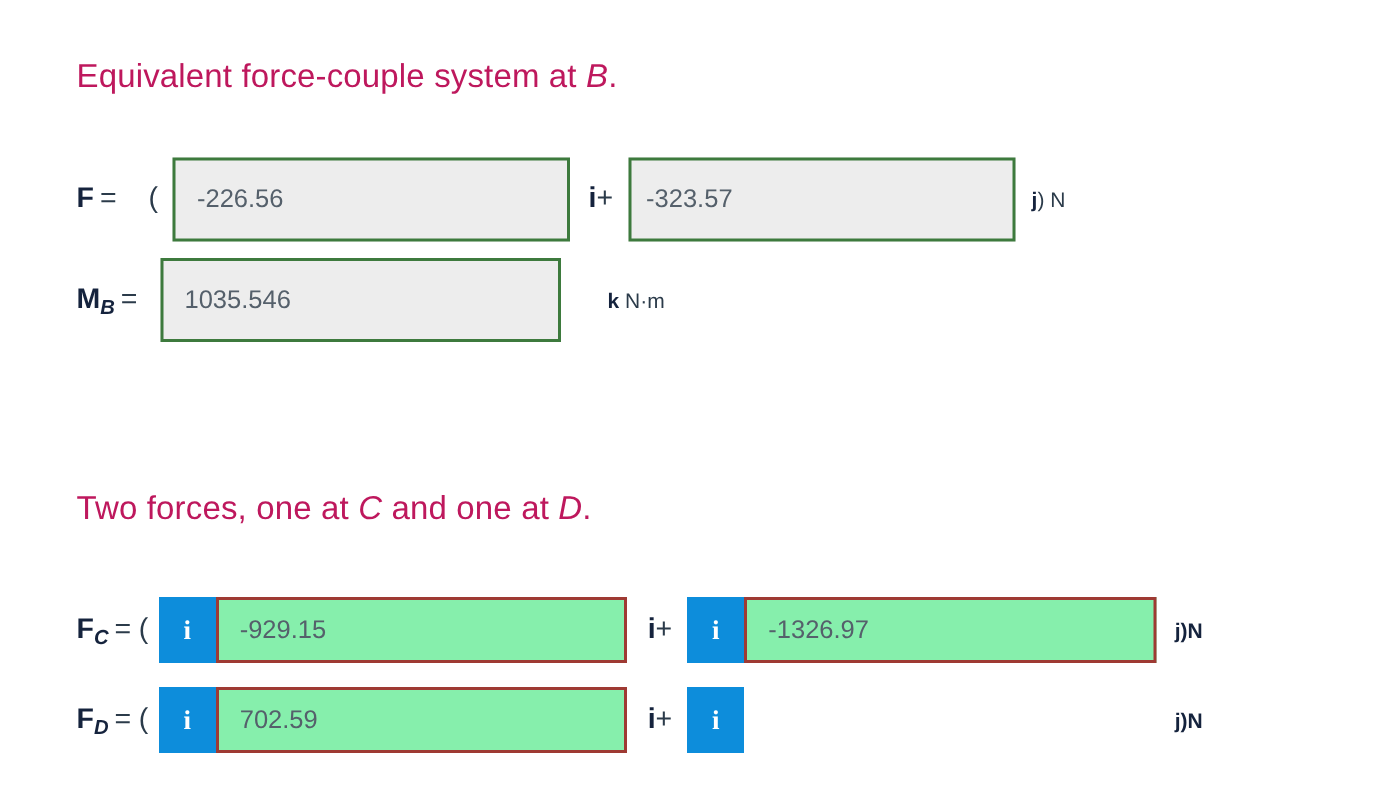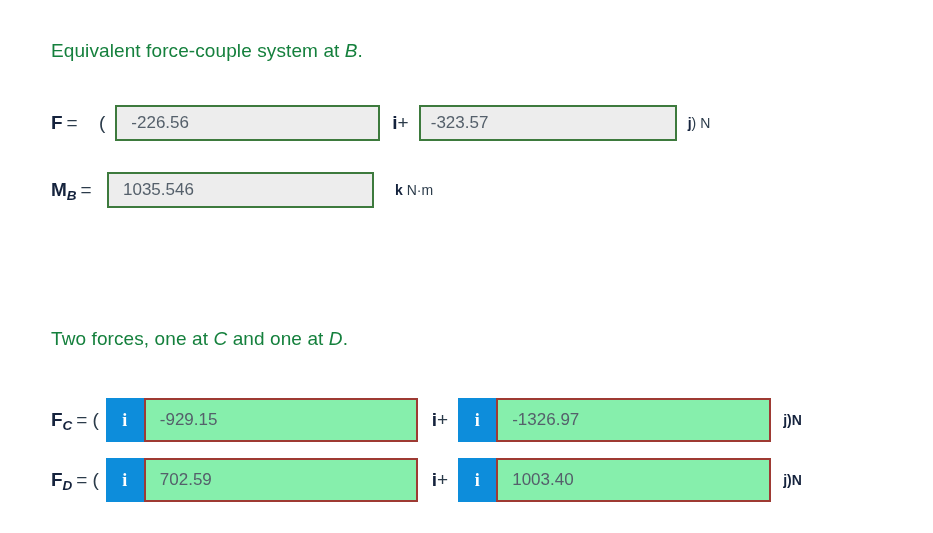--- a/index.html
+++ b/index.html
@@ -12,23 +12,23 @@
     height: 533px;
     position: relative;
     overflow: hidden;
     font-family: "Liberation Sans", sans-serif;
     color: #2f3e4e;
     -webkit-font-smoothing: antialiased;
   }
 
   .prompt {
     position: absolute;
-    font-size: 19px;
+    font-size: 22px;
     line-height: 24px;
-    color: #15803d;
+    color: #be185d;
     white-space: nowrap;
     letter-spacing: 0.1px;
   }
   .prompt .it { font-style: italic; }
 
   .row {
     position: absolute;
     display: flex;
     align-items: center;
     white-space: nowrap;
@@ -64,21 +64,21 @@
     font-size: 19px;
     color: #2b3b4a;
     font-weight: normal;
   }
 
   
   .field-green {
     box-sizing: border-box;
     border: 2px solid #3d7a3d;
     background: #ededed;
-    height: 36px;
+    height: 56px;
     display: flex;
     align-items: center;
     padding-left: 14px;
     font-size: 17px;
     color: #55606b;
   }
 
   
   .field-group {
     display: flex;
@@ -165,21 +165,21 @@
   <span class="unit" style="margin-left:11px"><span class="bk">j</span><span>) N</span></span>
 </div>
 
 <div class="row" id="row-mb">
   <span class="lbl" id="lbl-mb">
       <span class="vec">M</span>
       <span class="sub">B</span>
       <span class="eq">=</span>
     </span>
   <div class="field-green" id="mb-k" style="margin-left:0">1035.546</div>
-  <span class="unit" style="margin-left:21px"><span class="bk">k</span><span> N·m</span></span>
+  <span class="unit" style="margin-left:31px"><span class="bk">k</span><span> N·m</span></span>
 </div>
 
 <div class="prompt" id="prompt-2"><span>Two forces, one at </span><span class="it">C</span><span> and one at </span><span class="it">D</span><span>.</span></div>
 
 <div class="row" id="row-fc">
   <span class="lbl">
       <span class="vec">F</span>
       <span class="sub">C</span>
       <span class="eq">=</span>
     </span>
@@ -203,16 +203,15 @@
       <span class="eq">=</span>
     </span>
   <span class="paren" style="margin:0 7px 0 5px">(</span>
   <div class="field-group" id="fd-group-i">
     <div class="info-btn">i</div>
     <div class="field-red">702.59</div>
   </div>
   <span class="op" style="margin:0 10px 0 14px"><span class="bi">i</span><span>+</span></span>
   <div class="field-group" id="fd-group-j">
     <div class="info-btn">i</div>
-    <div class="field-red">1003.40</div>
   </div>
   <span class="unit" style="margin-left:12px"><span class="bk">j</span><span class="bk">)N</span></span>
 </div>
 
 </body></html>

